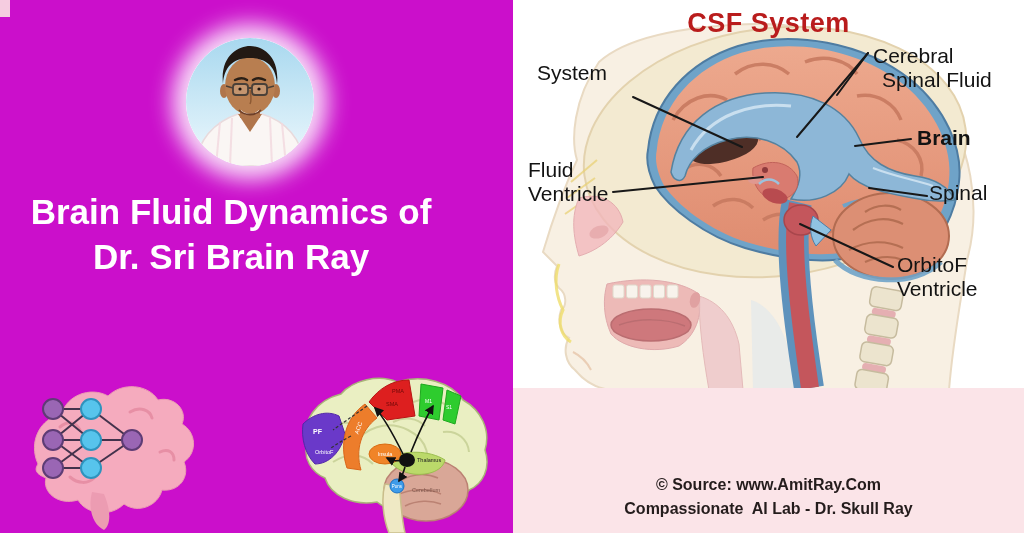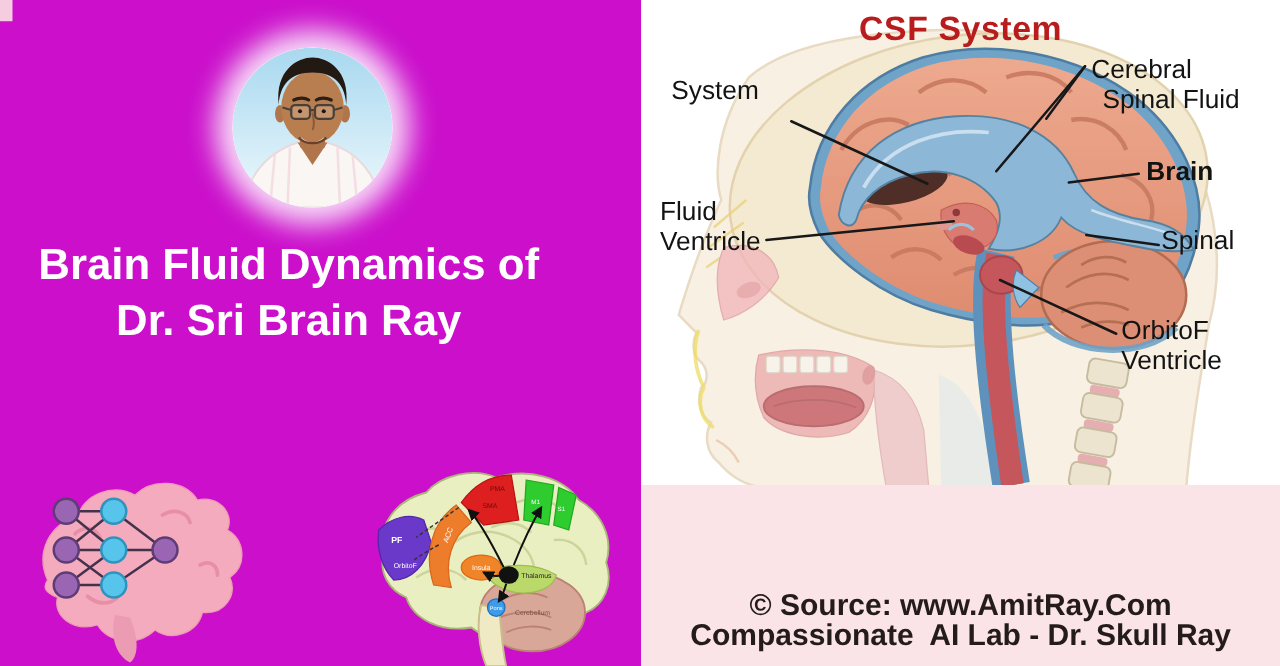--- a/index.html
+++ b/index.html
@@ -22,21 +22,21 @@
   .lbl{position:absolute;font-size:21px;line-height:24px;color:#131313;}
   .lbl-lateral{left:537px;top:61px;}
   .lbl-third{left:528px;top:158px;}
   .lbl-cerebral{left:873px;top:44px;}
   .lbl-cerebral .l2{margin-left:9px;}
   .lbl-brain{left:917px;top:126px;font-weight:bold;}
   .lbl-skull{left:929px;top:181px;}
   .lbl-fourth{left:897px;top:253px;}
   .footer-band{position:absolute;left:513px;top:388px;width:511px;height:145px;background:#FBE4E8;}
   .footer-text{position:absolute;left:0;top:85px;width:511px;text-align:center;
-               color:#241C1C;font-weight:bold;font-size:24px;line-height:24px;}
+               color:#241C1C;font-weight:bold;font-size:16px;line-height:24px;}
   .ws-pre{white-space:pre;}
   .corner-artifact{position:absolute;left:0;top:0;width:10px;height:17px;background:#F5CCE0;}
 </style>
 </head>
 <body>
 
 <div class="stage">
 
   <div class="left-panel">
 

